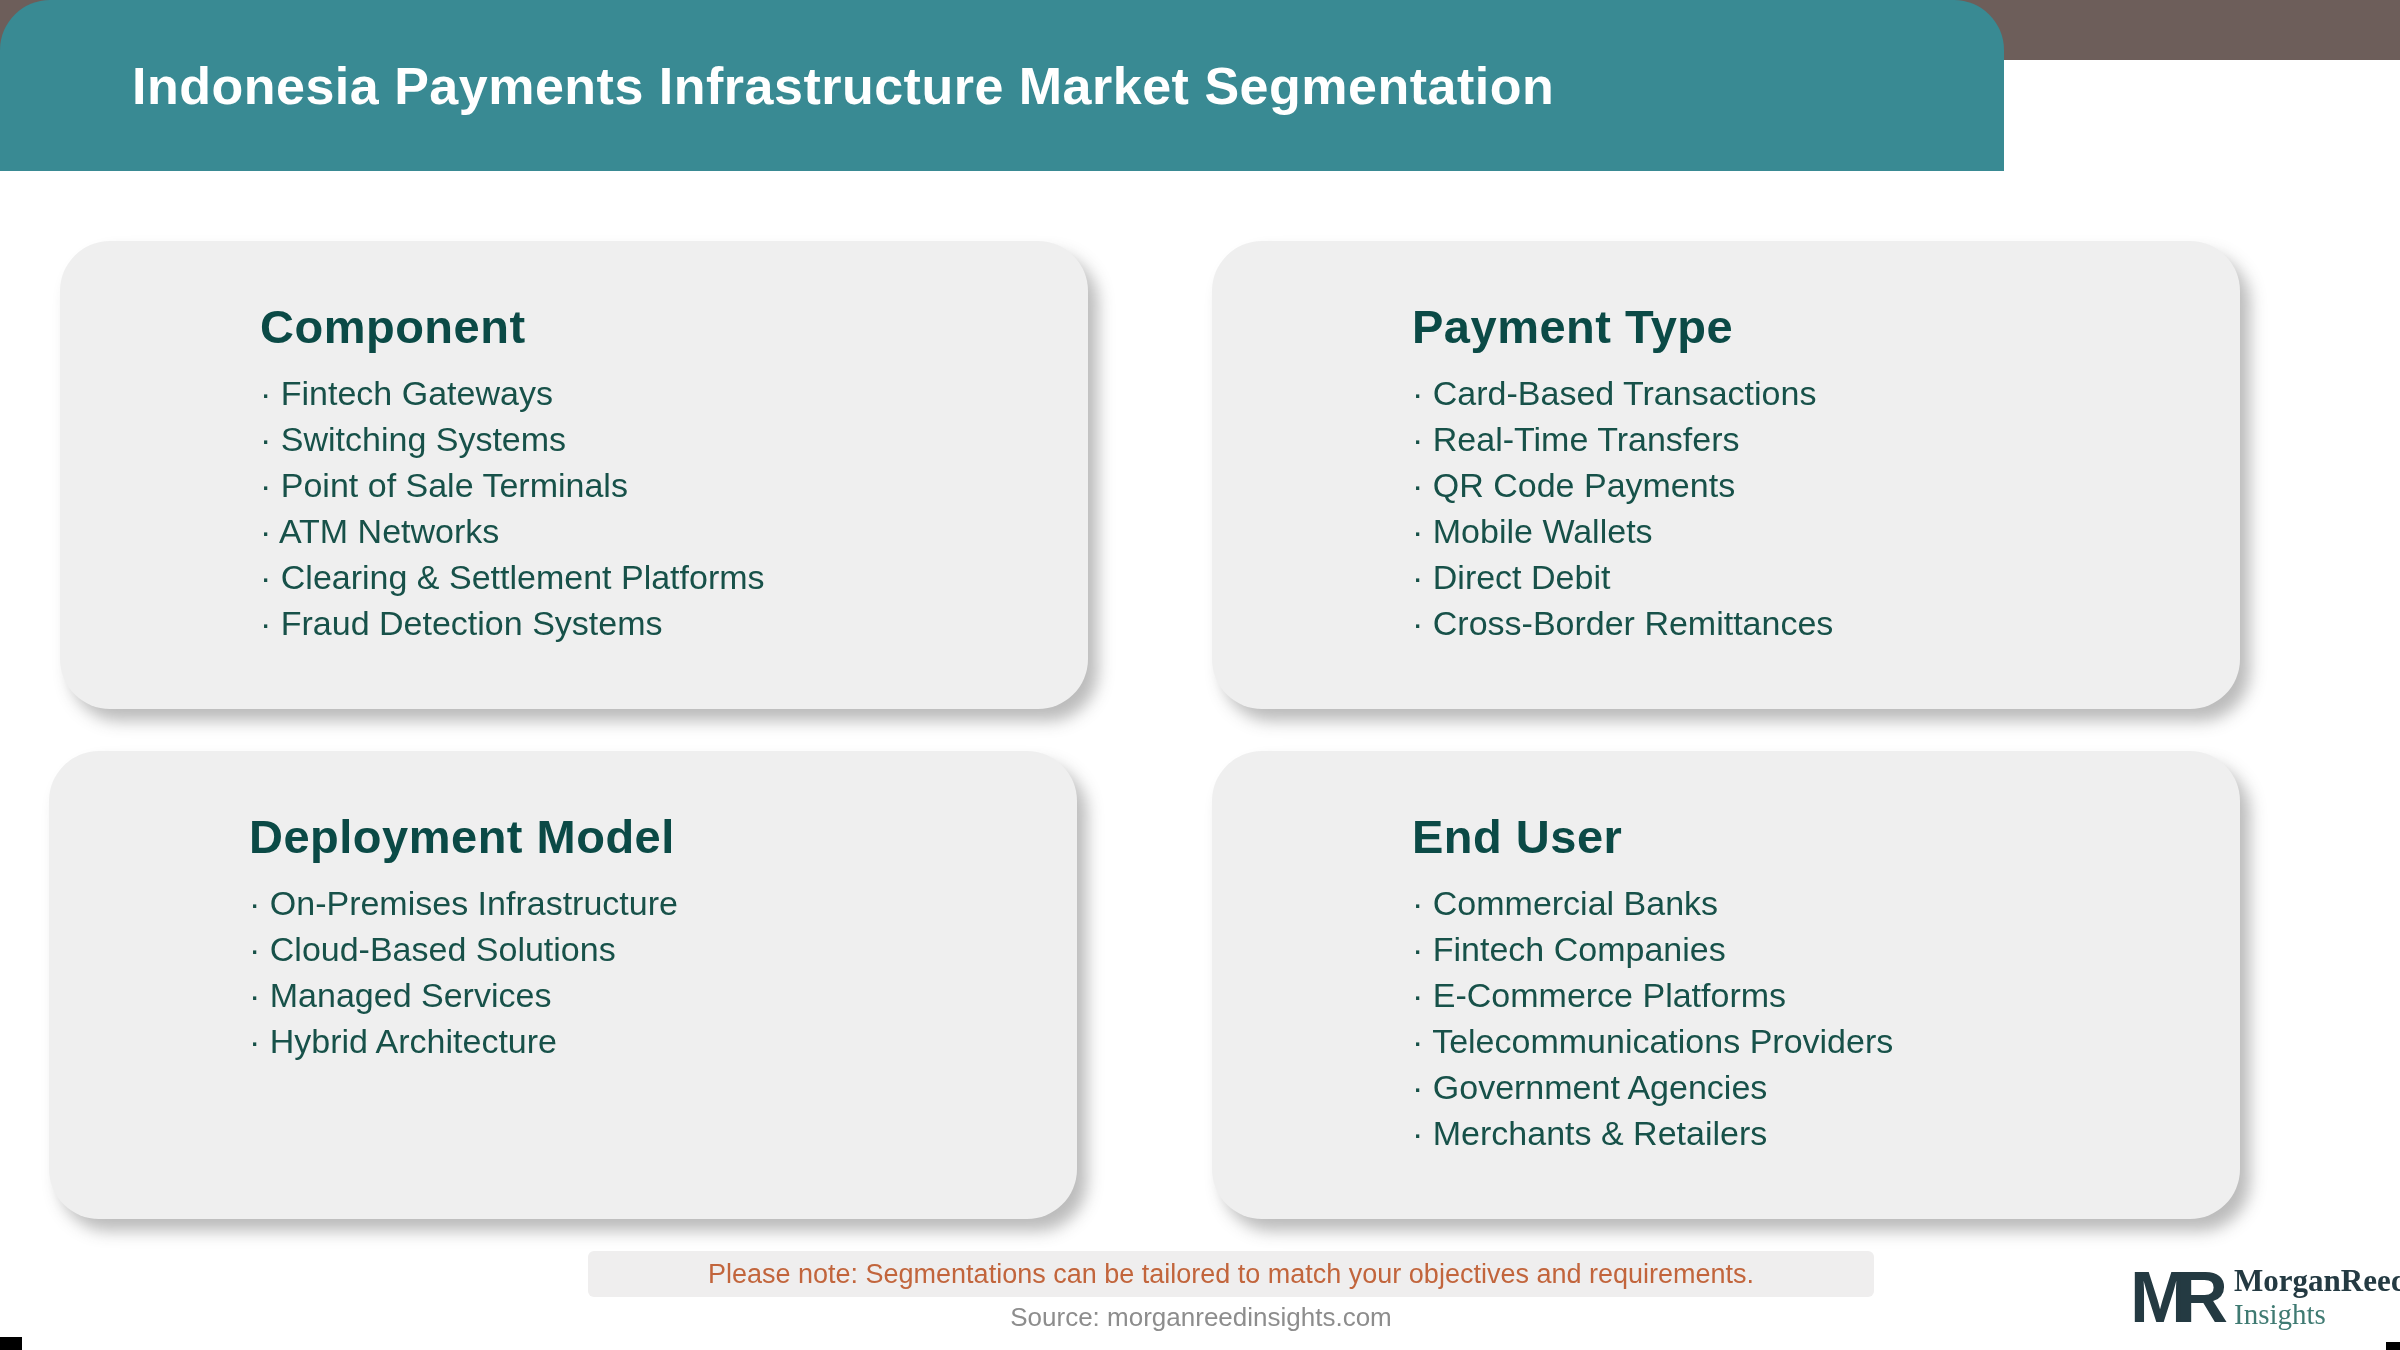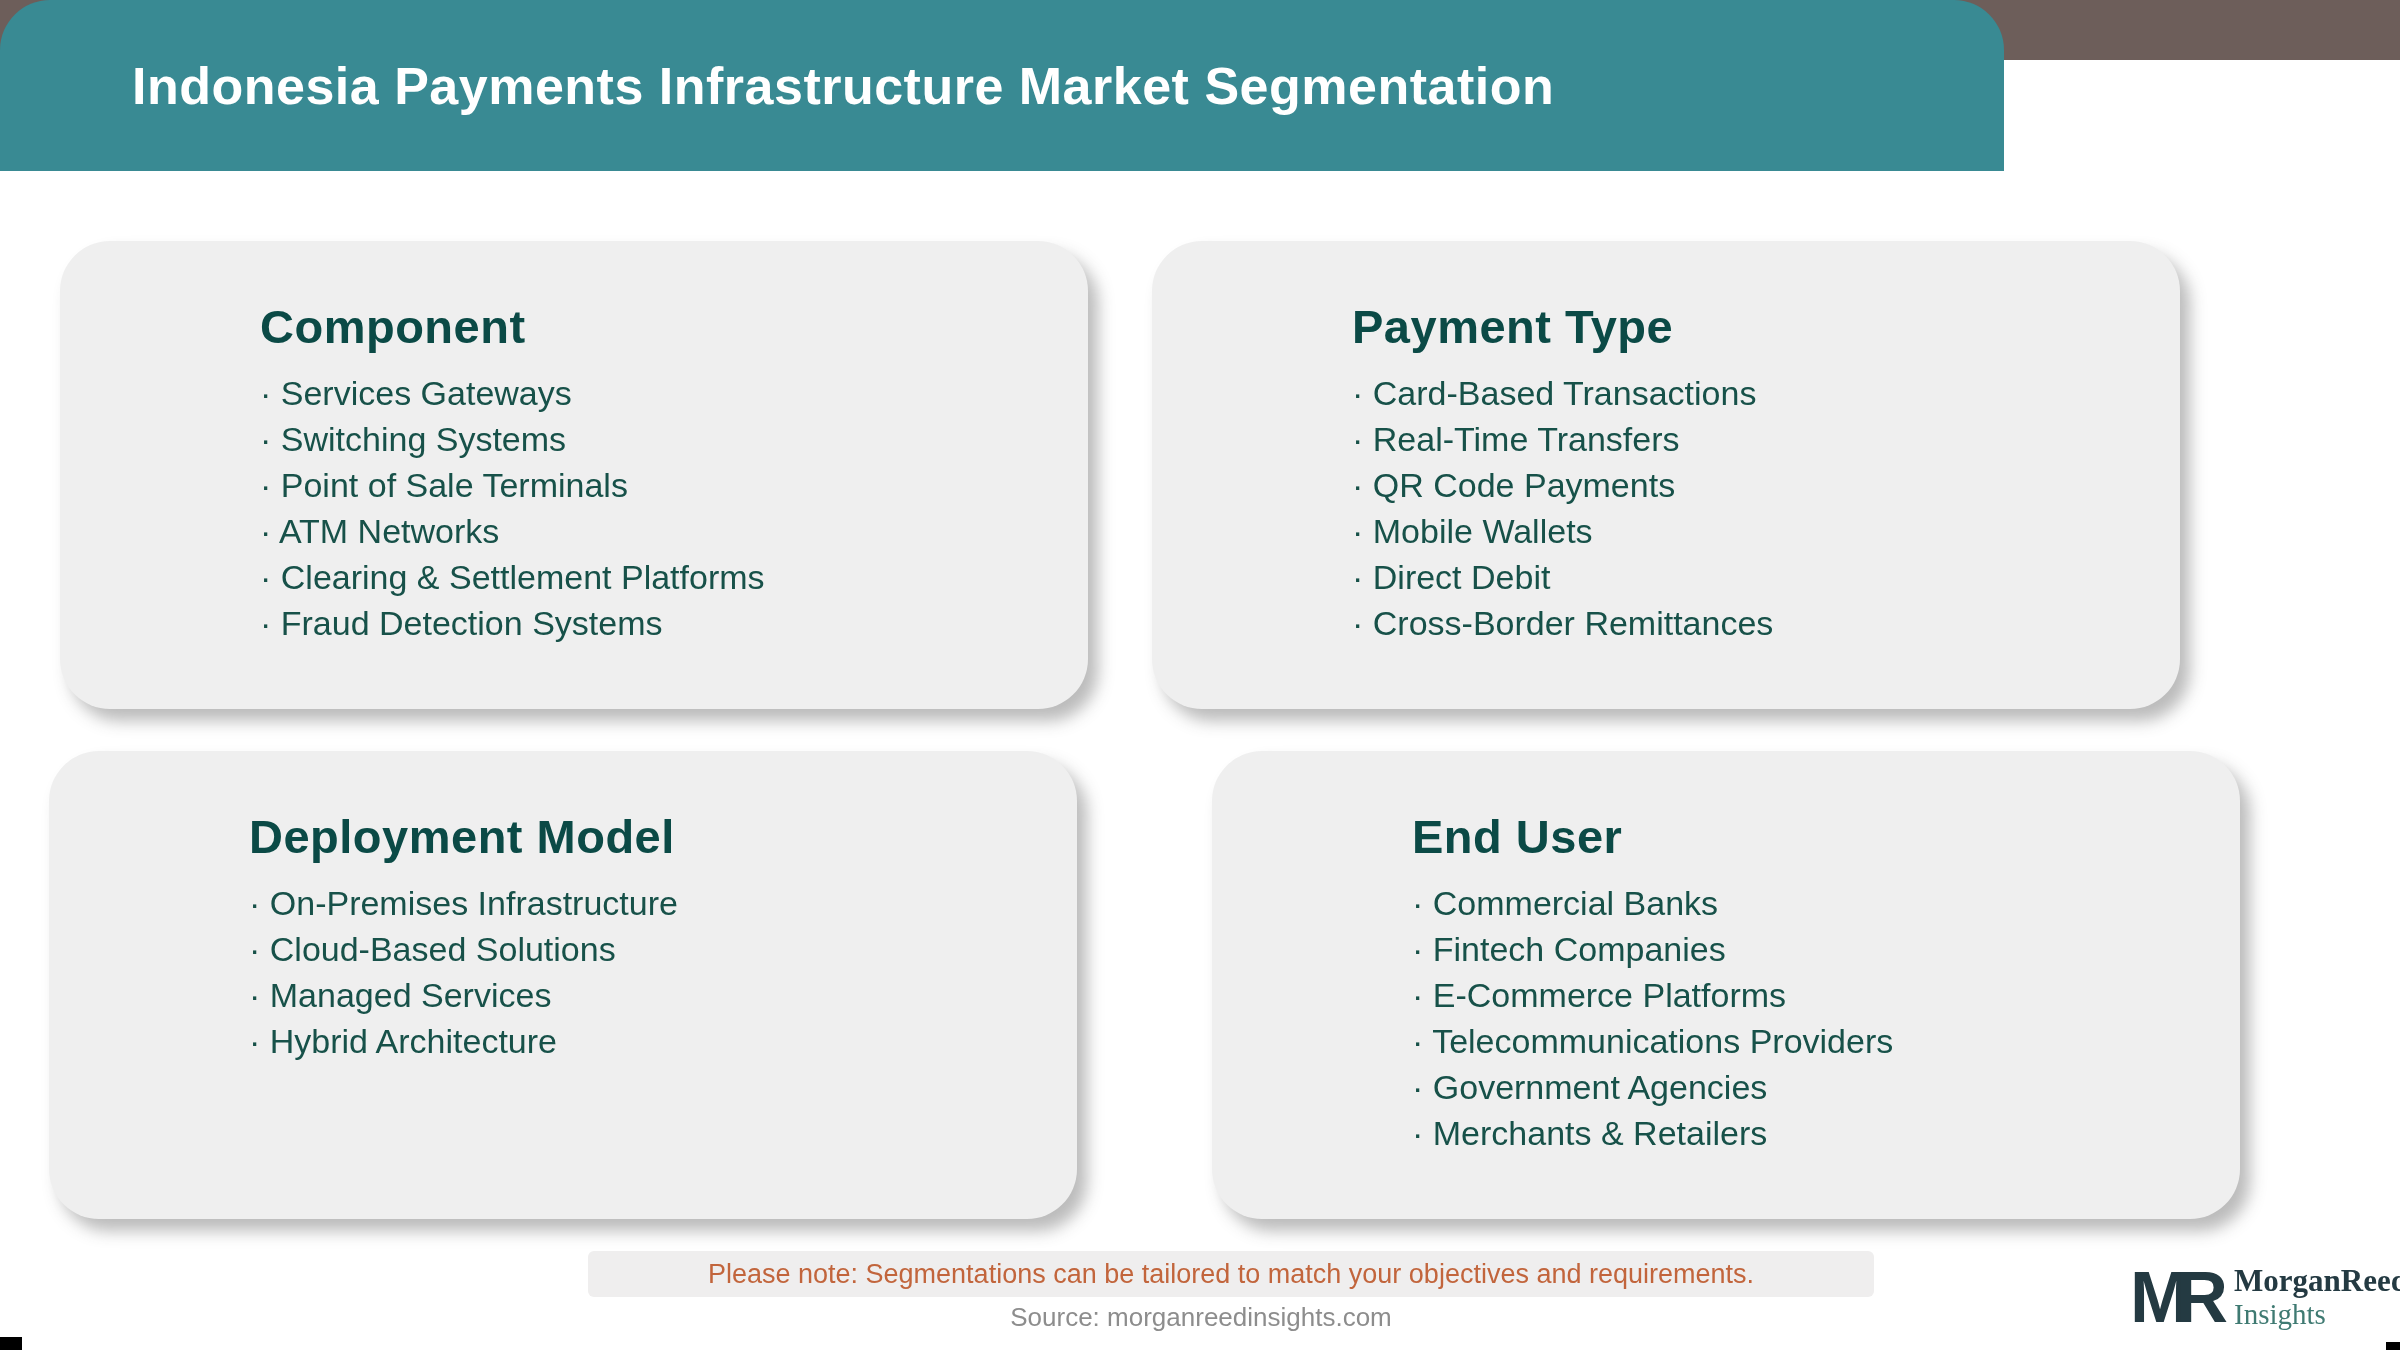--- a/index.html
+++ b/index.html
@@ -33,21 +33,21 @@
     position:absolute;
     width:1028px;height:468px;
     background:#efefef;
     border-radius:50px;
     box-shadow:10px 12px 16px rgba(60,60,60,0.35);
     box-sizing:border-box;
     padding:58px 34px 0 200px;
     z-index:1;
   }
   .card.pos-0{left:60px;  top:241px;}
-  .card.pos-1{left:1152px;top:241px;}
+  .card.pos-1{left:1212px;top:241px;}
   .card.pos-2{left:49px;  top:751px;}
   .card.pos-3{left:1212px;top:751px;}
   .card h2{
     margin:0 0 16px 0;
     font-size:47px;
     font-weight:bold;
     color:#0b4a46;
     letter-spacing:0.5px;
   }
   .card ul{
@@ -118,21 +118,21 @@
 
   <div class="top-backdrop"></div>
 
   <header class="banner">
     <h1>Indonesia Payments Infrastructure Market Segmentation</h1>
   </header>
 
   <section class="card pos-0">
     <h2>Component</h2>
     <ul>
-        <li>Services Gateways</li>
+        <li>Fintech Gateways</li>
         <li>Switching Systems</li>
         <li>Point of Sale Terminals</li>
         <li>ATM Networks</li>
         <li>Clearing &amp; Settlement Platforms</li>
         <li>Fraud Detection Systems</li>
       </ul>
   </section>
 
   <section class="card pos-1">
     <h2>Payment Type</h2>

